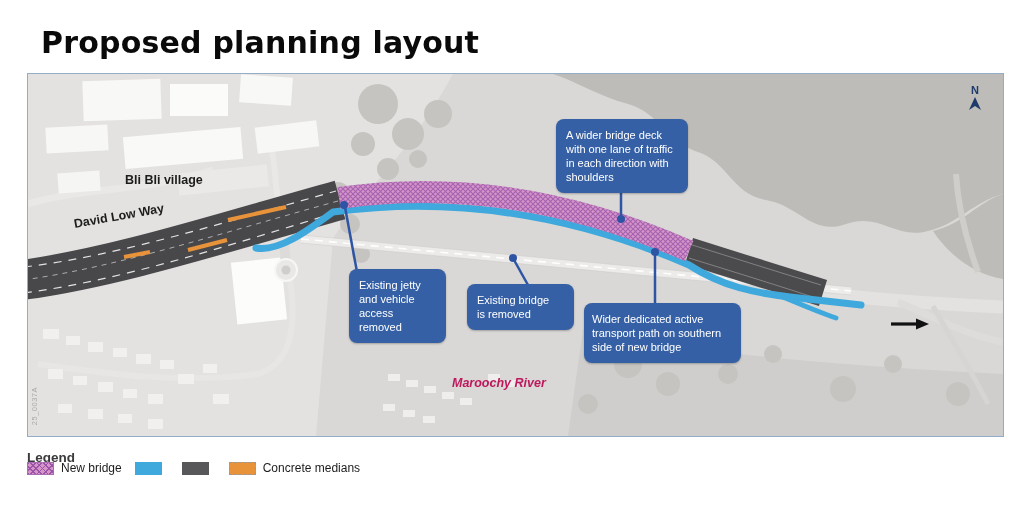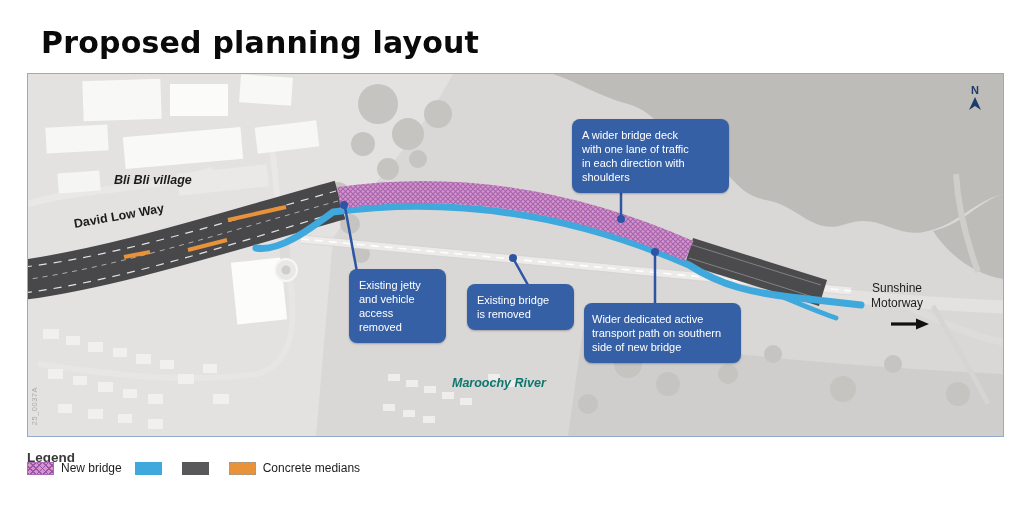--- a/index.html
+++ b/index.html
@@ -5,34 +5,34 @@
   html,body{margin:0;padding:0;background:#ffffff;}
   body{width:1024px;height:511px;font-family:"Liberation Sans",sans-serif;}
   .page{position:relative;width:1024px;height:511px;overflow:hidden;background:#fff;}
   .page-title{position:absolute;left:26px;top:10px;margin:15px;font-family:"DejaVu Sans",sans-serif;
     font-weight:bold;font-size:30px;color:#0a0a0a;letter-spacing:.2px;}
   
   .map{position:absolute;left:27px;top:73px;width:977px;height:364px;box-sizing:border-box;
     border:1px solid #93acc9;background:#d8d7d5;}
   .map svg.aerial{position:absolute;left:0;top:0;width:975px;height:362px;display:block;}
   .maplabel{position:absolute;color:#1c1c1c;font-size:12.5px;font-weight:bold;white-space:nowrap;}
-  .lbl-village{left:86px;top:99px;font-style:italic;}
+  .lbl-village{left:97px;top:99px;}
   .lbl-dlw{left:46px;top:143px;transform:rotate(-10deg);transform-origin:left center;}
-  .lbl-river{left:424px;top:302px;font-style:italic;color:#0f766e;}
+  .lbl-river{left:424px;top:302px;font-style:italic;color:#be185d;}
   .lbl-motorway{left:831px;top:207px;width:76px;text-align:center;font-weight:normal;
     font-size:12px;white-space:pre-line;line-height:1.25;}
   .motorway-arrow{position:absolute;left:862px;top:243px;width:40px;height:14px;}
   .north{position:absolute;left:936px;top:10px;width:22px;text-align:center;color:#1d3a6b;}
   .north .n-letter{font-size:11px;font-weight:bold;line-height:12px;}
   .figure-id{position:absolute;left:2px;top:313px;font-size:7.5px;color:#abaaa8;
     writing-mode:vertical-rl;transform:rotate(180deg);letter-spacing:.5px;font-weight:normal;}
   .callout{position:absolute;box-sizing:border-box;background:#3560a6;color:#ffffff;
     border-radius:8px;padding:9px 10px;font-size:11px;line-height:1.28;white-space:pre-line;
     box-shadow:0 1px 2px rgba(0,0,0,.25);}
-  .co-deck{left:544px;top:45px;width:157px;}
+  .co-deck{left:528px;top:45px;width:132px;}
   .co-jetty{left:321px;top:195px;width:97px;}
   .co-bridge{left:439px;top:210px;width:107px;}
   .co-path{left:556px;top:229px;width:157px;padding-left:8px;}
   
   .legend-heading{position:absolute;left:27px;top:450px;font-size:13.5px;font-weight:bold;color:#3a3a3a;}
   .legend-row{position:absolute;left:27px;top:461px;display:flex;align-items:center;gap:13px;}
   .legend-item{display:flex;align-items:center;font-size:12px;color:#1c1c1c;}
   .swatch{width:27px;height:13px;margin-right:7px;display:inline-block;box-sizing:border-box;}
   .sw-bridge{background-color:#d893c8;border:1px solid #a86bb4;
     background-image:repeating-linear-gradient(45deg,rgba(150,82,166,.95) 0 1.3px,transparent 1.3px 4.5px),
@@ -188,22 +188,20 @@
         <circle cx="593" cy="145" r="4"></circle>
         <circle cx="316" cy="131" r="4"></circle>
         <circle cx="485" cy="184" r="4"></circle>
         <circle cx="627" cy="178" r="4"></circle>
       </g>
     </svg>
 
     <div class="maplabel lbl-village">Bli Bli village</div>
     <div class="maplabel lbl-dlw">David Low Way</div>
     <div class="maplabel lbl-river">Maroochy River</div>
-    <div class="maplabel lbl-motorway">Sunshine
-Motorway</div>
 
     <div class="motorway-arrow">
       <svg width="40" height="14" viewBox="0 0 40 14">
         <path d="M1,7 H26" stroke="#111111" stroke-width="3.2"></path>
         <polygon points="26,1.5 39,7 26,12.5" fill="#111111"></polygon>
       </svg>
     </div>
 
     <div class="north">
       <div class="n-letter">N</div>

